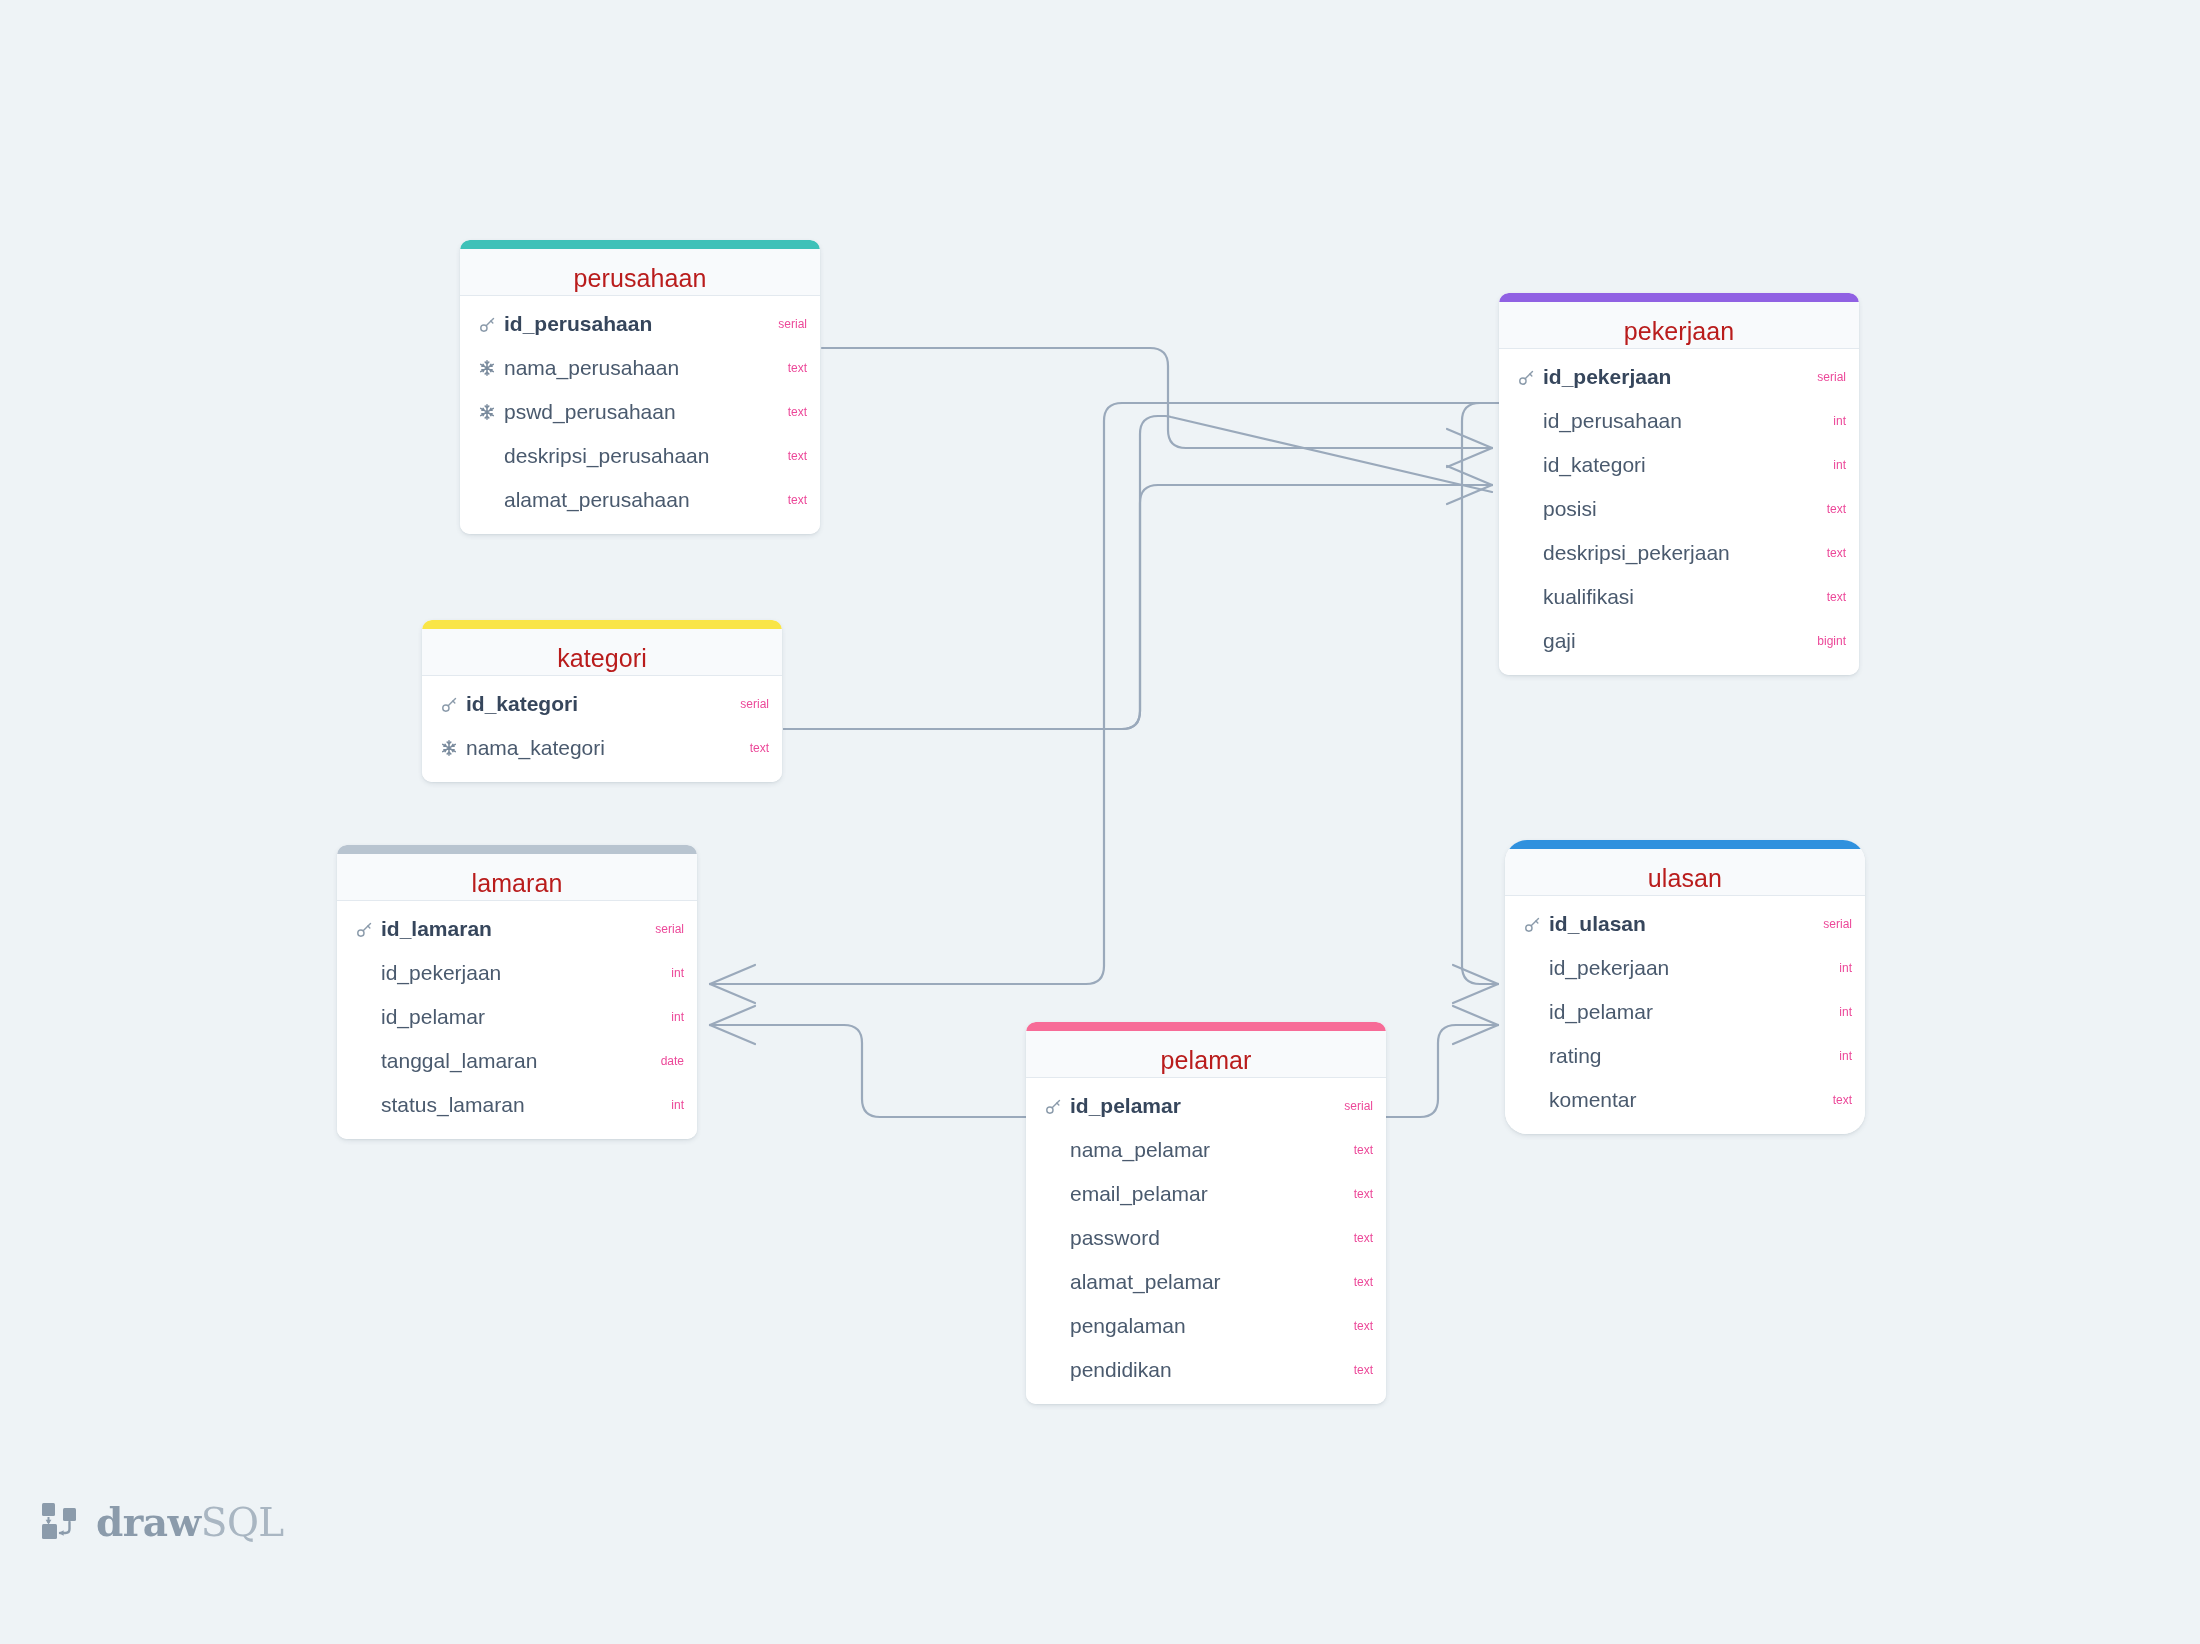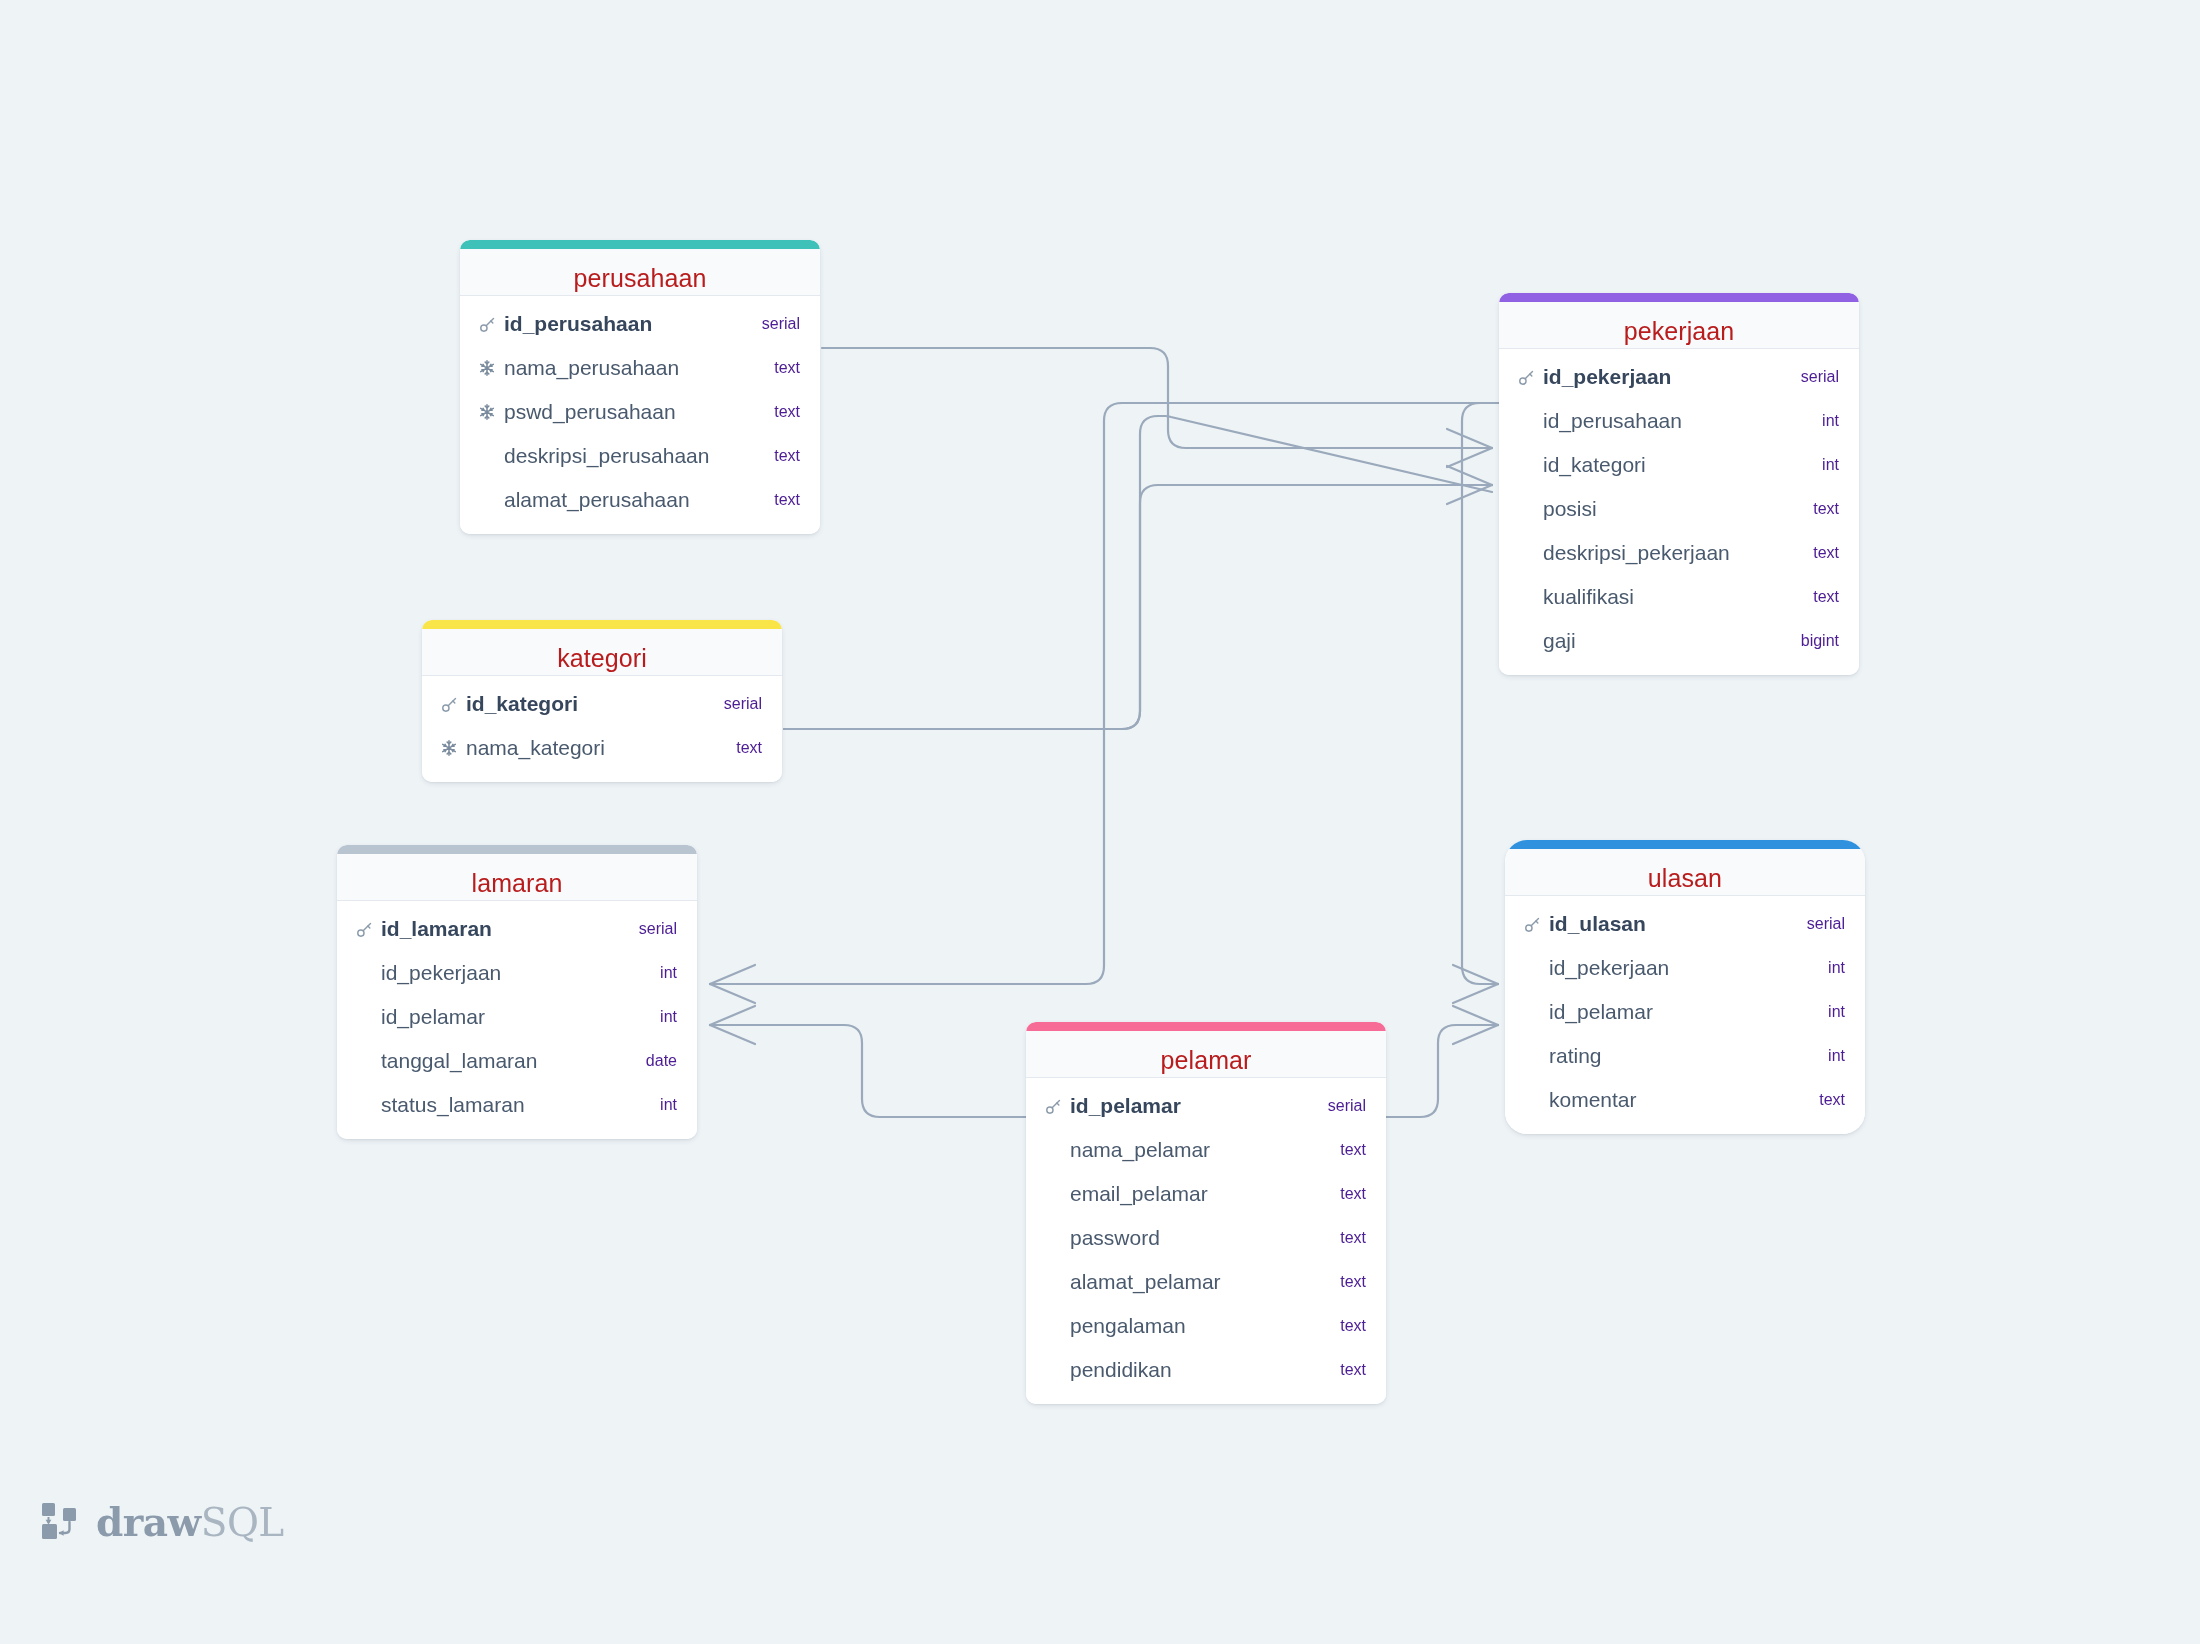--- a/index.html
+++ b/index.html
@@ -59,21 +59,21 @@
     letter-spacing: 0.1px;
   }
   .cols {
     padding: 6px 0 12px 0;
     background: #ffffff;
   }
   .col-row {
     display: flex;
     align-items: center;
     height: 44px;
-    padding: 0 20px 0 18px;
+    padding: 0 13px 0 18px;
     box-sizing: border-box;
   }
   .col-icon {
     width: 26px;
     min-width: 26px;
     display: flex;
     align-items: center;
     justify-content: flex-start;
   }
   .col-icon.empty { width: 26px; }
@@ -81,22 +81,22 @@
     flex: 1;
     color: #4a5a6e;
     font-size: 21px;
     white-space: nowrap;
   }
   .col-name.pk {
     font-weight: bold;
     color: #36465c;
   }
   .col-type {
-    color: #4c1d95;
-    font-size: 16px;
+    color: #ec4899;
+    font-size: 12px;
     margin-left: 22px;
     white-space: nowrap;
   }
 
   
   #logo {
     position: absolute;
     left: 38px;
     top: 1498px;
     display: flex;

